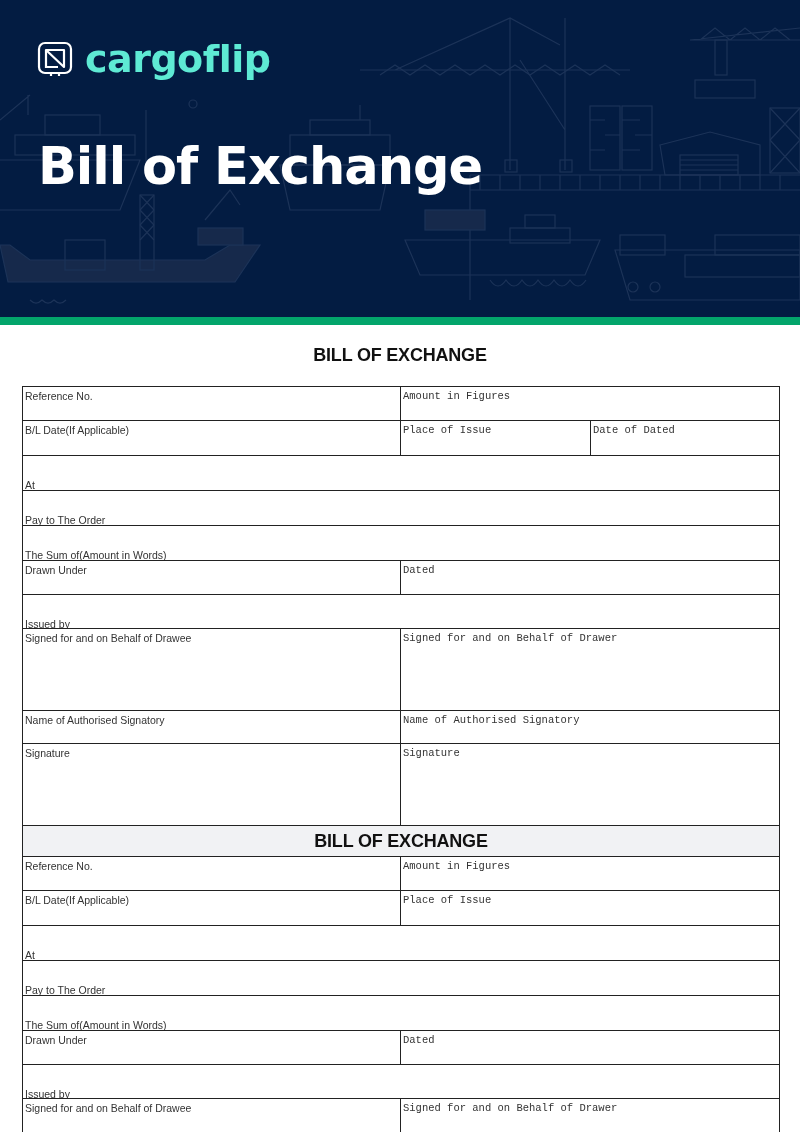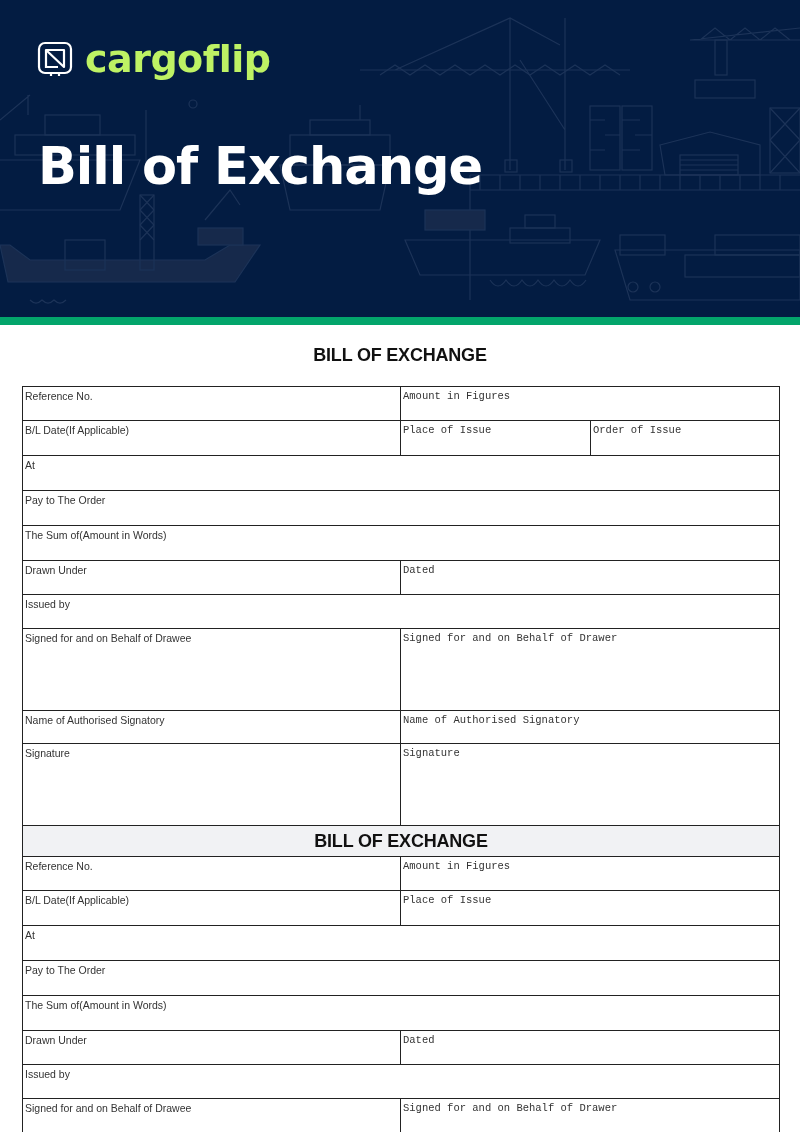--- a/index.html
+++ b/index.html
@@ -10,21 +10,21 @@
       position: absolute; left: 0; top: 0; width: 800px; height: 317px;
       background: #031c42; overflow: hidden;
     }
     .banner svg.bg { position: absolute; left: 0; top: 0; }
     .brand {
       position: absolute; left: 37px; top: 38px; height: 42px;
       display: flex; align-items: center; gap: 12px;
     }
     .brand-logo { width: 36px; height: 36px; }
     .brand-name {
-      color: #bef264; font-family: "DejaVu Sans", sans-serif; font-weight: bold;
+      color: #5eead4; font-family: "DejaVu Sans", sans-serif; font-weight: bold;
       font-size: 38px; letter-spacing: -0.5px; line-height: 1;
     }
     .banner-title {
       position: absolute; left: 38px; top: 138px;
       color: #ffffff; font-family: "DejaVu Sans", sans-serif; font-weight: bold;
       font-size: 51px; letter-spacing: -1px; line-height: 1.15;
     }
     .accent-bar {
       position: absolute; left: 0; top: 317px; width: 800px; height: 8px;
       background: #03a56b;
@@ -38,21 +38,21 @@
     .form-table {
       position: absolute; left: 22px; top: 386px; width: 758px;
       border: 1.5px solid #222; border-bottom: none;
     }
     .row { display: flex; border-bottom: 1.5px solid #222; }
     .cell {
       padding: 3px 2px; font-size: 10.5px; color: #333;
       line-height: 13px; overflow: hidden;
     }
     .cell + .cell { border-left: 1.5px solid #222; font-family: Liberation Mono, monospace; }
-    .c-full { width: 100%; }
+    .c-full { width: 100%; margin-top: 20px; }
     .c-half { width: 377px; flex: none; }
     .c-rest { flex: 1; }
     .c-q1 { width: 190px; flex: none; }
 
     .row.section-head {
       background: #f1f2f4; justify-content: center; align-items: center;
     }
     .section-title {
       font-weight: bold; font-size: 18px; color: #111; letter-spacing: -0.2px;
     }
@@ -136,21 +136,21 @@
 
 <div class="form-table">
 
   <div class="row" style="height:34px">
     <div class="cell c-half"><span>Reference No.</span></div>
     <div class="cell c-rest"><span>Amount in Figures</span></div>
   </div>
   <div class="row" style="height:35px">
     <div class="cell c-half"><span>B/L Date(If Applicable)</span></div>
     <div class="cell c-q1"><span>Place of Issue</span></div>
-    <div class="cell c-rest"><span>Order of Issue</span></div>
+    <div class="cell c-rest"><span>Date of Dated</span></div>
   </div>
   <div class="row" style="height:35px">
     <div class="cell c-full"><span>At</span></div>
   </div>
   <div class="row" style="height:35px">
     <div class="cell c-full"><span>Pay to The Order</span></div>
   </div>
   <div class="row" style="height:35px">
     <div class="cell c-full"><span>The Sum of(Amount in Words)</span></div>
   </div>

